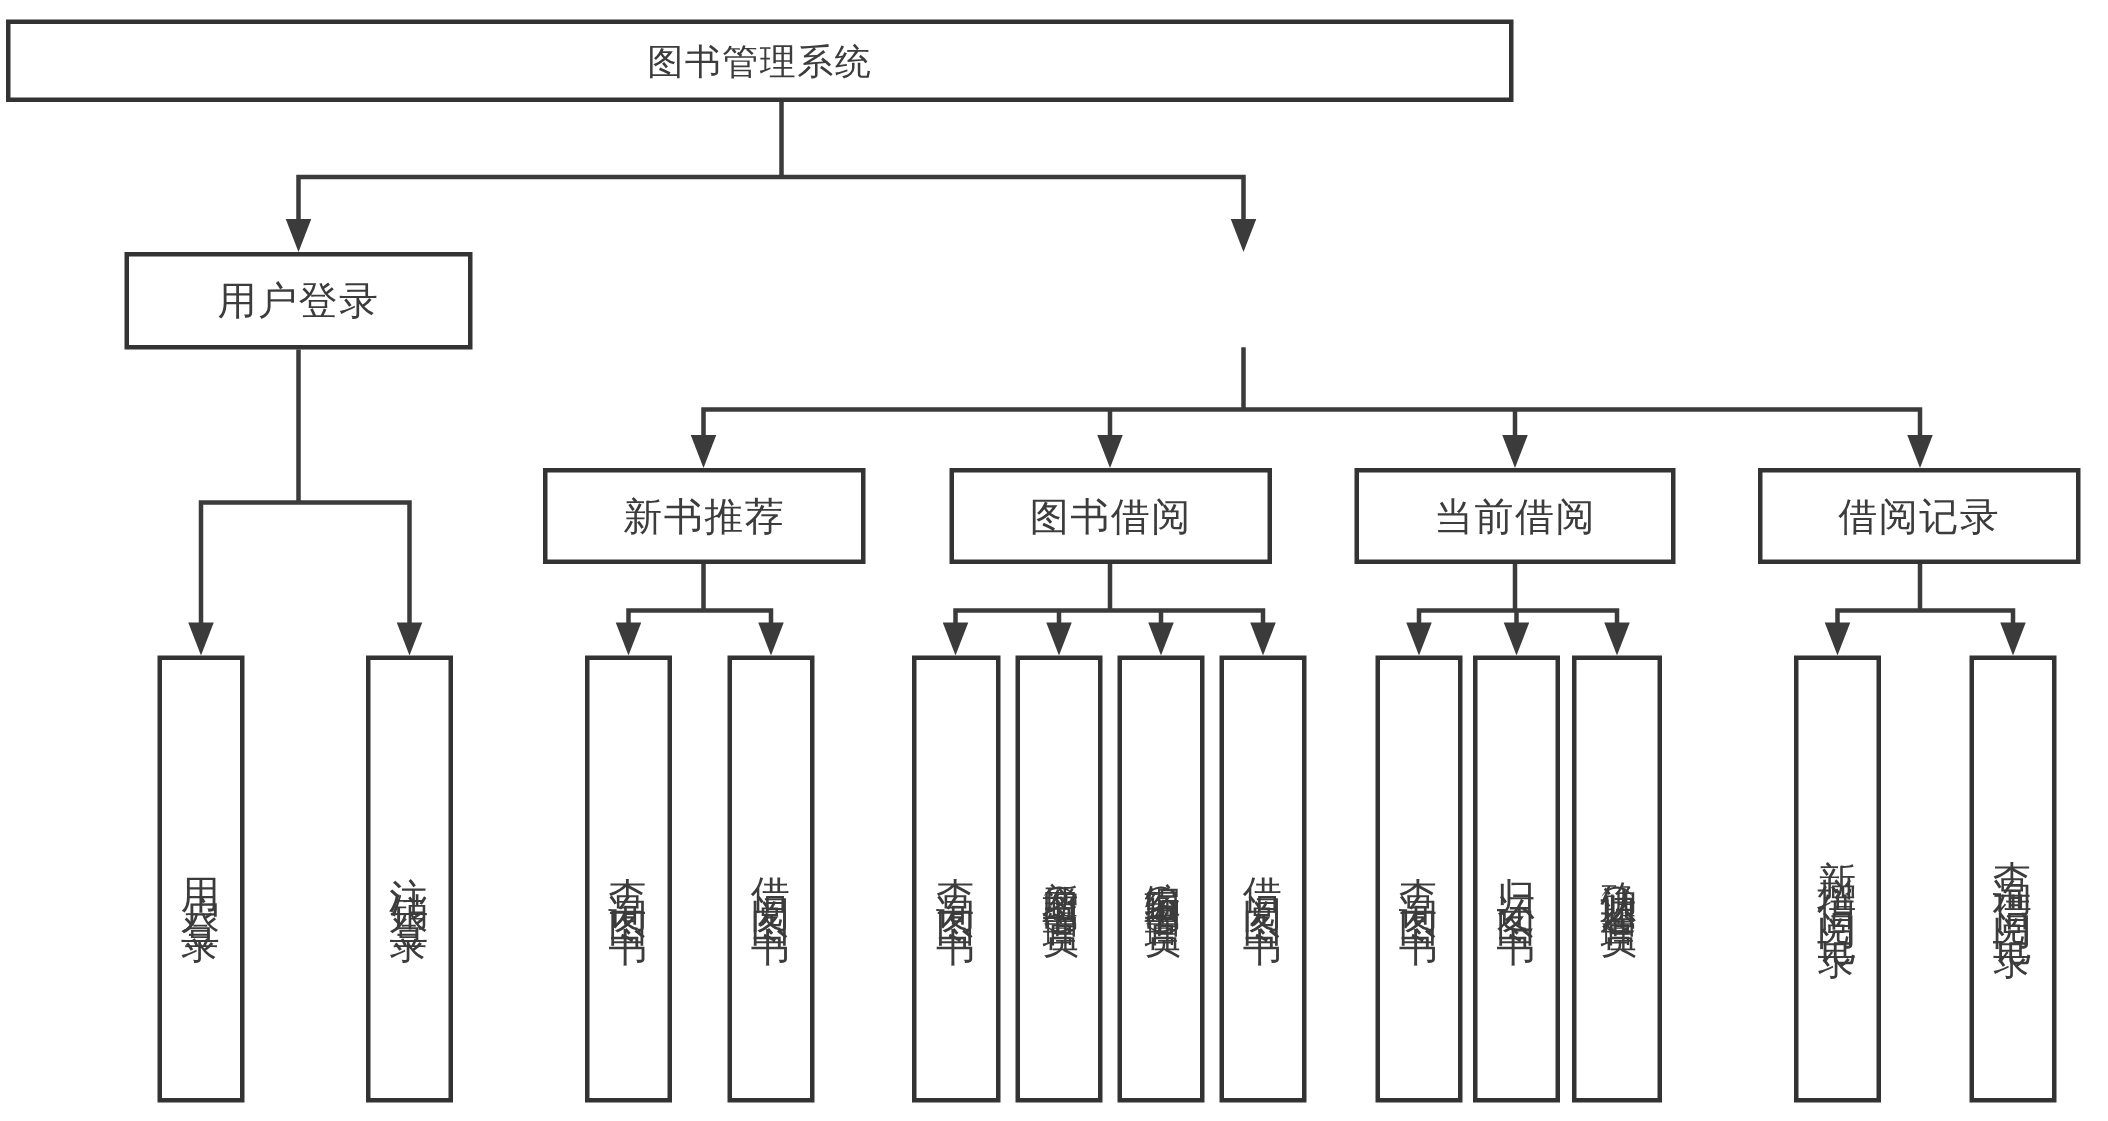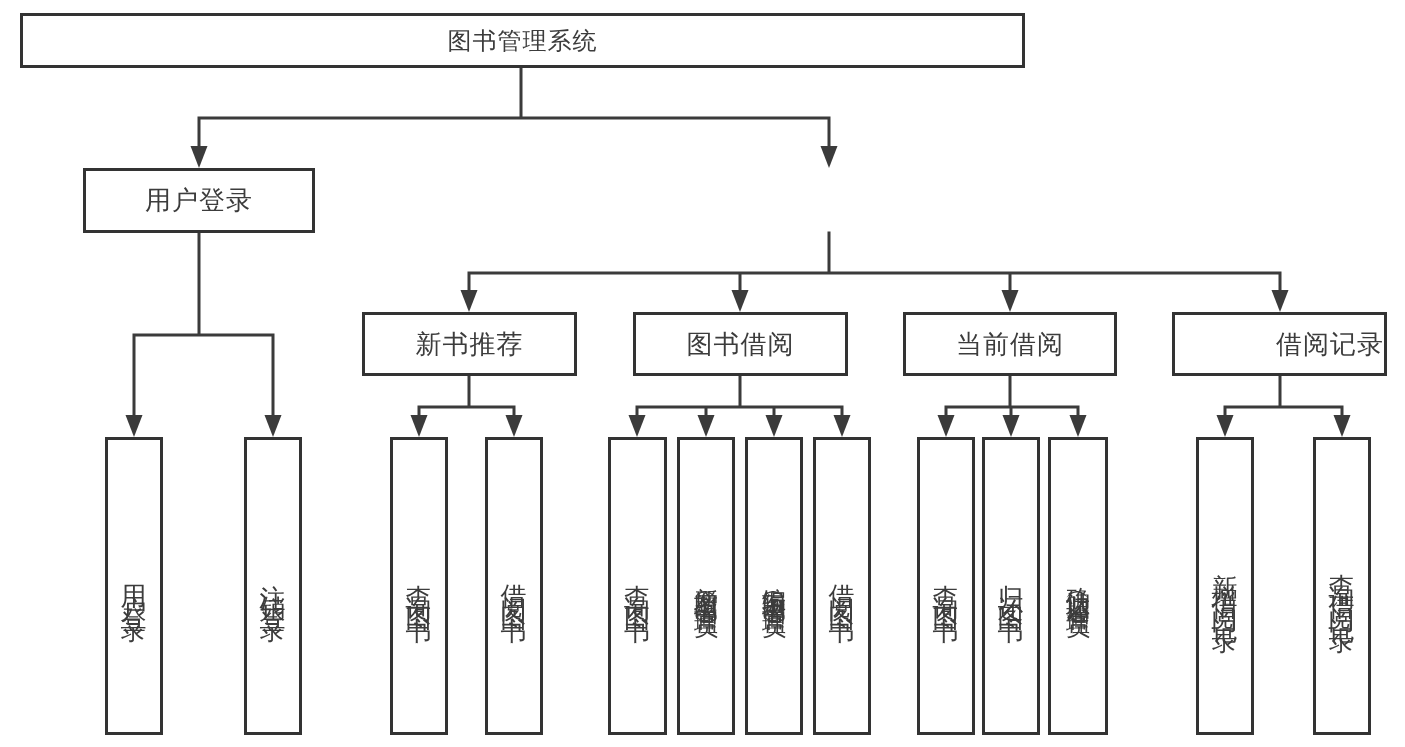--- a/index.html
+++ b/index.html
@@ -73,38 +73,38 @@
       <polygon class="head" points="1002.5,415 1019.5,415 1011,437"></polygon>
       <polygon class="head" points="1069.5,415 1086.5,415 1078,437"></polygon>
     </g>
     <g>
       <path class="wire" d="M1280 376 V407 M1225 407 H1342 M1225 407 V419 M1342 407 V419"></path>
       <polygon class="head" points="1216.5,415 1233.5,415 1225,437"></polygon>
       <polygon class="head" points="1333.5,415 1350.5,415 1342,437"></polygon>
     </g>
   </svg>
 
-  <div class="node rootnode" style="left:20px;top:13px;width:1005px;height:55px;">
+  <div class="node rootnode" style="left:4px;top:13px;width:1005px;height:55px;">
     <span>图书管理系统</span>
   </div>
 
   <div class="node hnode" style="left:83px;top:168px;width:232px;height:65px;">
     <span>用户登录</span>
   </div>
 
   <div class="node hnode" style="left:362px;top:312px;width:215px;height:64px;">
     <span>新书推荐</span>
   </div>
   <div class="node hnode" style="left:903px;top:312px;width:214px;height:64px;">
     <span>当前借阅</span>
   </div>
   <div class="node hnode" style="left:633px;top:312px;width:215px;height:64px;">
     <span>图书借阅</span>
   </div>
-  <div class="node hnode" style="left:1172px;top:312px;width:215px;height:64px;justify-content:flex-end;">
+  <div class="node hnode" style="left:1172px;top:312px;width:215px;height:64px;">
     <span>借阅记录</span>
   </div>
 
   <div class="node leaf" style="left:105px;top:437px;width:58px;height:298px;">
     <span class="vtext">用户登录</span>
   </div>
   <div class="node leaf" style="left:244px;top:437px;width:58px;height:298px;">
     <span class="vtext">注销登录</span>
   </div>
 

